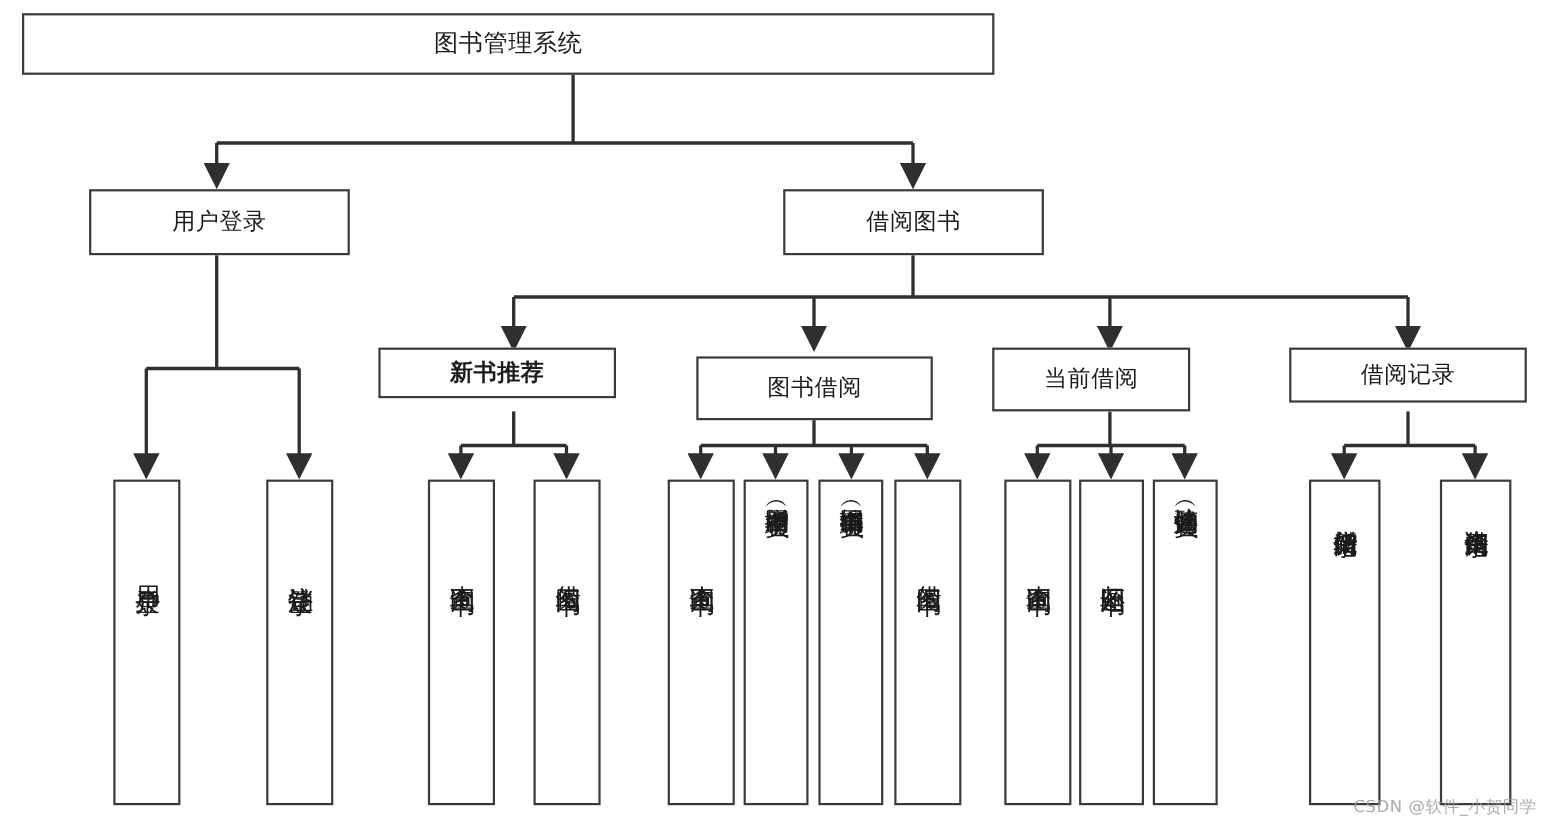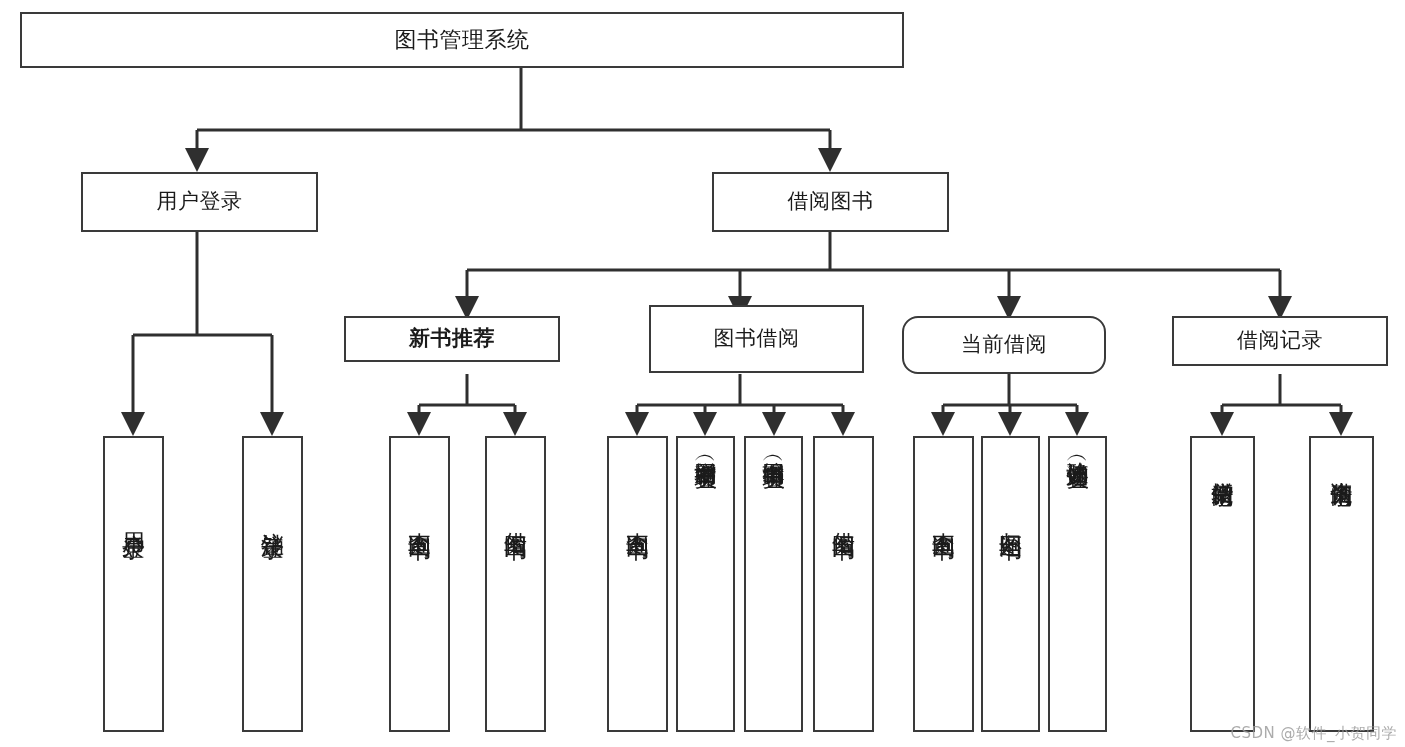--- a/index.html
+++ b/index.html
@@ -147,25 +147,25 @@
   </div>
 
   <div class="node horiz" style="left:712px; top:172px; width:237px; height:60px;">
     <span class="label">借阅图书</span>
   </div>
 
   <div class="node horiz" style="left:344px; top:316px; width:216px; height:46px;font-weight:bold;">
     <span class="label">新书推荐</span>
   </div>
 
-  <div class="node horiz" style="left:633px; top:305px; width:215px; height:68px;margin-left:16px;">
+  <div class="node horiz" style="left:633px; top:324px; width:215px; height:58px;">
     <span class="label">图书借阅</span>
   </div>
 
-  <div class="node horiz" style="left:902px; top:316px; width:204px; height:58px;border-radius:16px;">
+  <div class="node horiz" style="left:902px; top:316px; width:180px; height:58px;">
     <span class="label">当前借阅</span>
   </div>
 
   <div class="node horiz" style="left:1172px; top:316px; width:216px; height:50px;">
     <span class="label">借阅记录</span>
   </div>
 
   <div class="node vert" style="left:103px; top:436px; width:61px; height:296px; padding-top:76px;">
     <span class="label">用户登录</span>
   </div>

